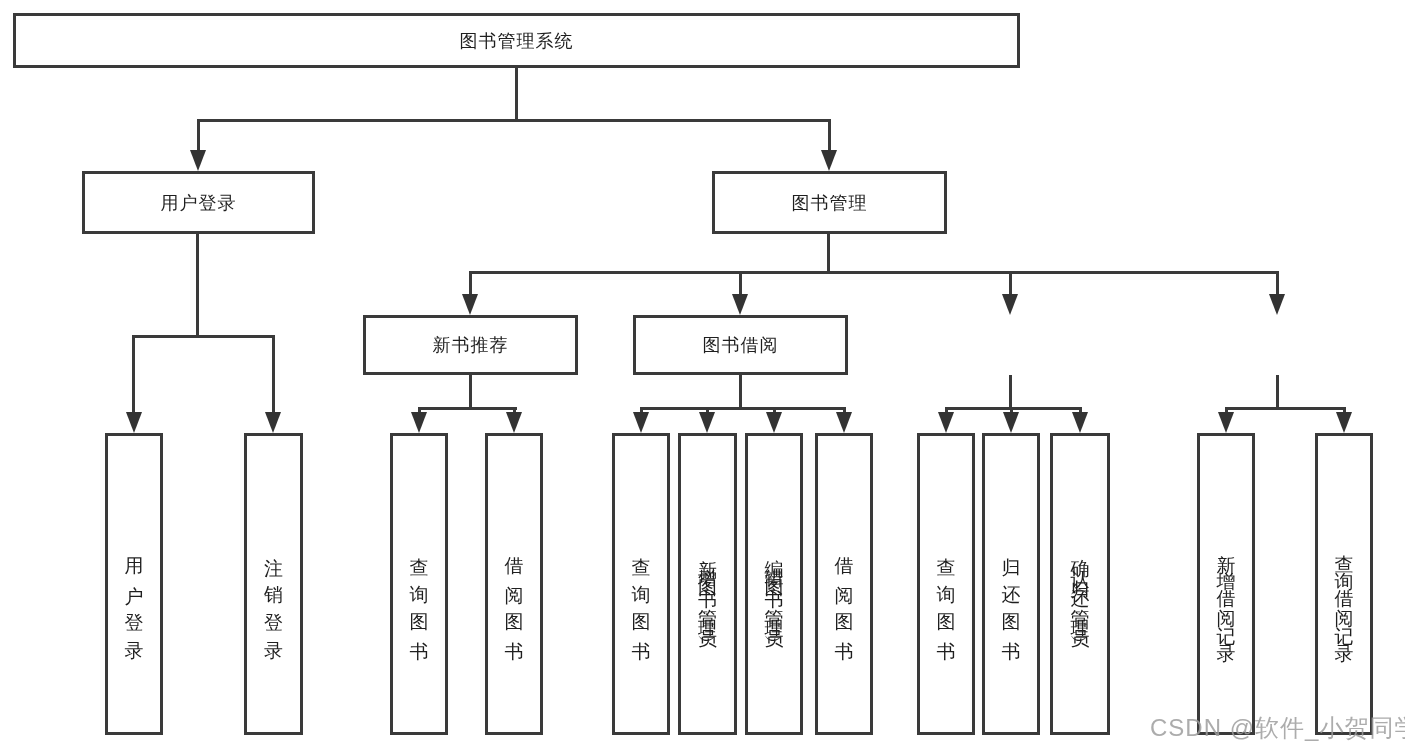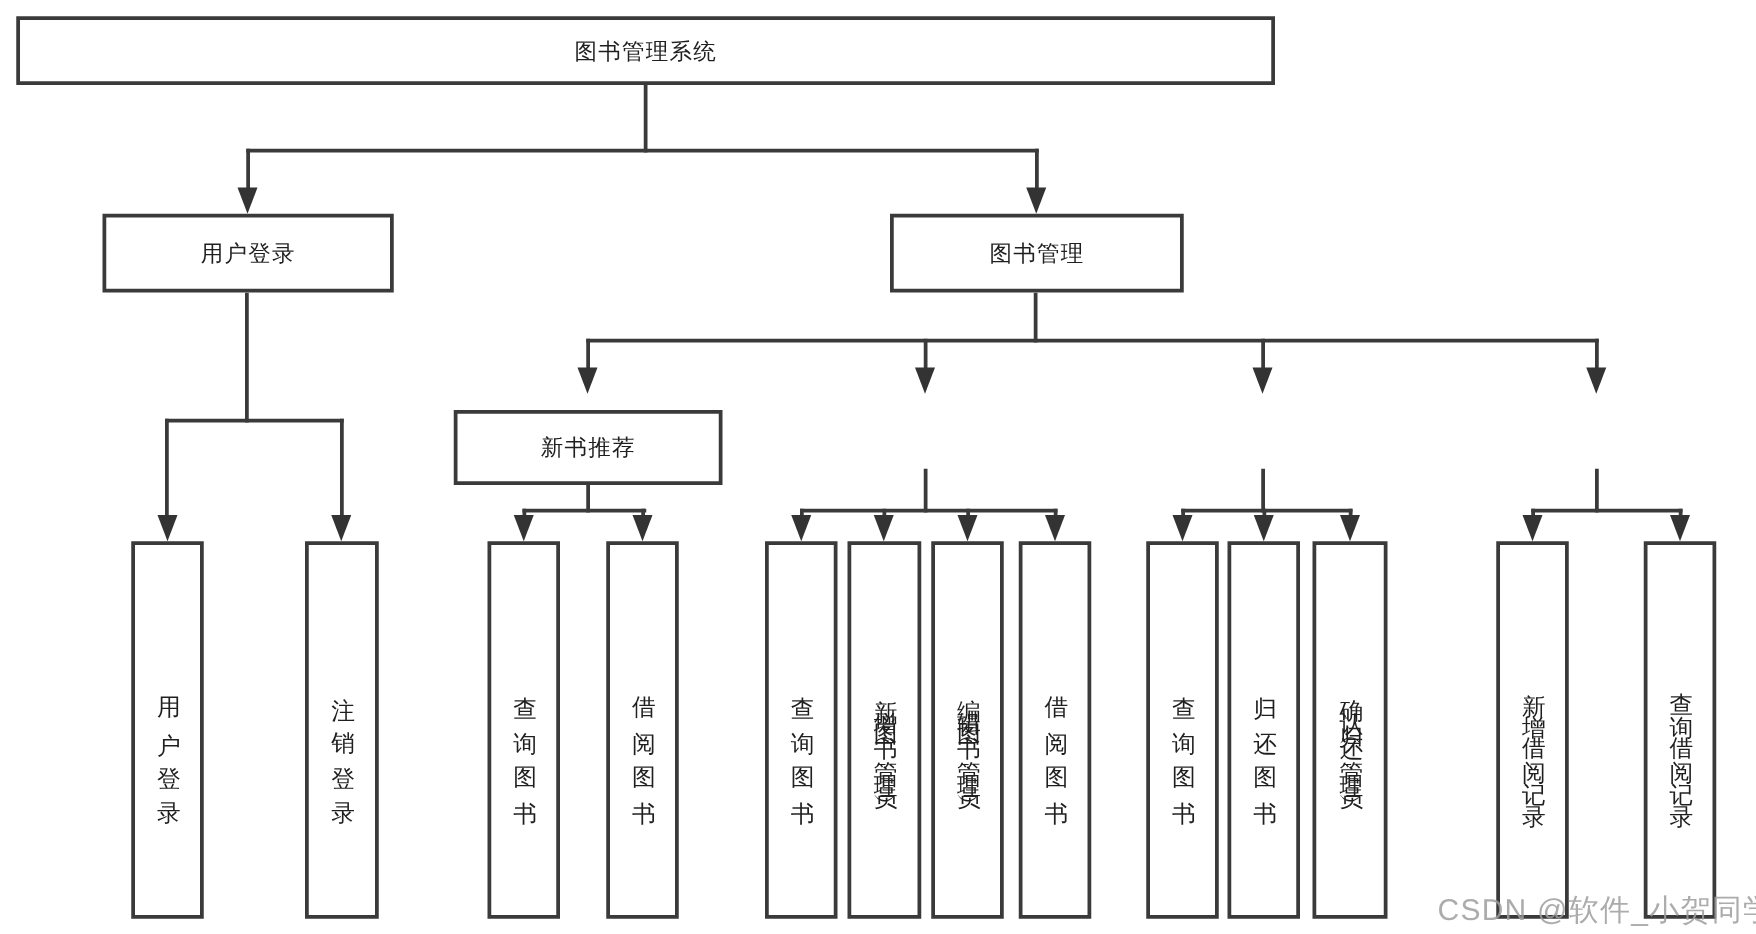--- a/index.html
+++ b/index.html
@@ -78,24 +78,27 @@
   </div>
 
   <div class="node" style="left:82px; top:171px; width:233px; height:63px;">
     <span>用户登录</span>
   </div>
 
   <div class="node" style="left:712px; top:171px; width:235px; height:63px;">
     <span>图书管理</span>
   </div>
 
-  <div class="node" style="left:363px; top:328px; width:215px; height:60px;">
+  <div class="node" style="left:363px; top:315px; width:215px; height:60px;">
     <span>新书推荐</span>
   </div>
 
+  <div class="node" style="left:633px; top:315px; width:215px; height:60px;">
+    <span>图书借阅</span>
+  </div>
 
 
 
   <div class="node leaf v-text ls-4" style="left:105px; top:433px; width:58px; height:302px;">
     <span>用户登录</span>
   </div>
   <div class="node leaf v-text ls-4" style="left:244px; top:433px; width:59px; height:302px;">
     <span>注销登录</span>
   </div>
 

